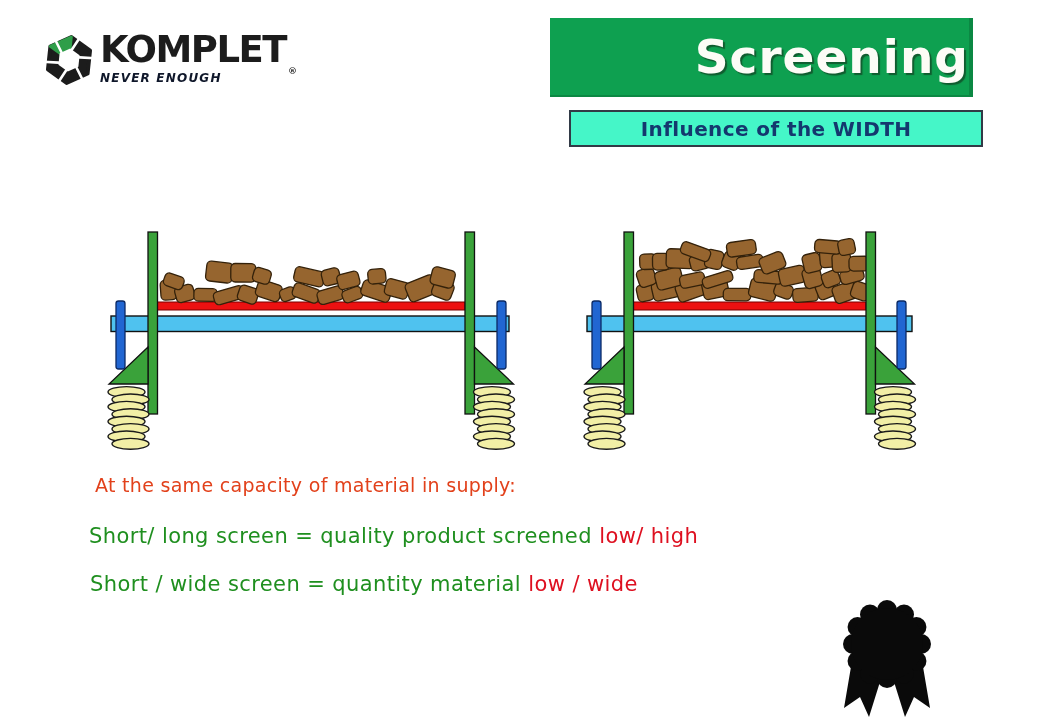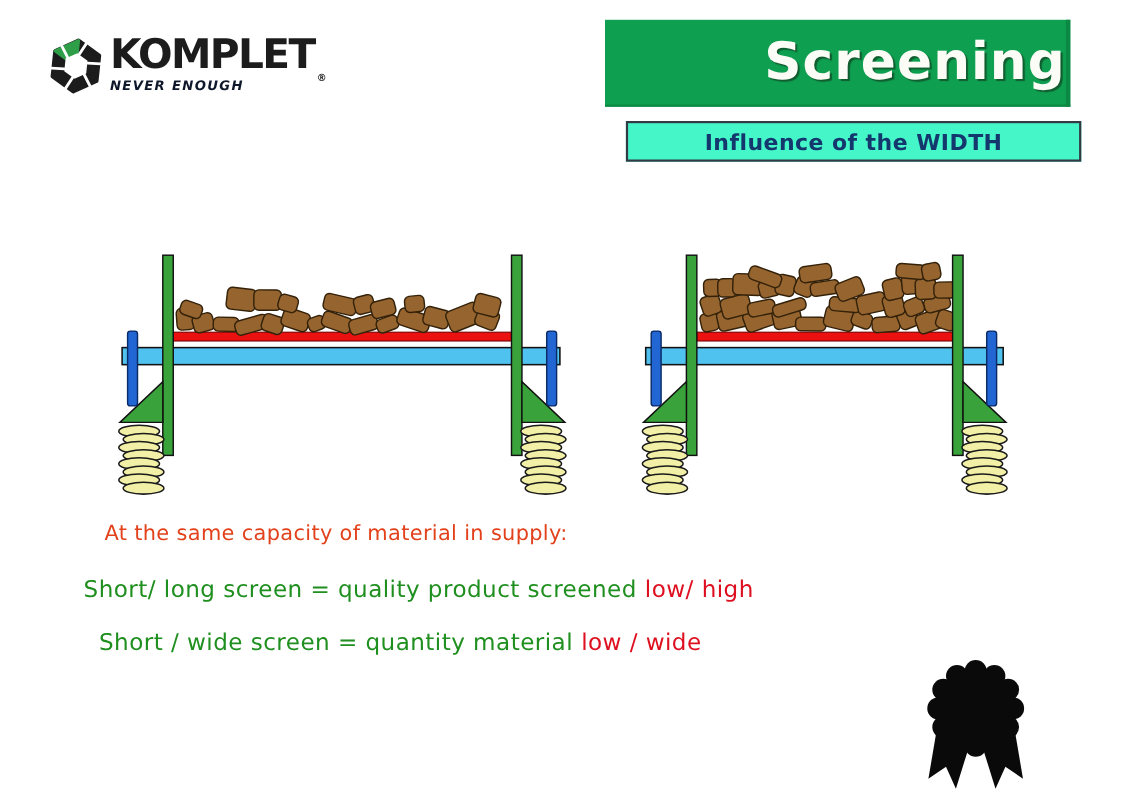--- a/index.html
+++ b/index.html
@@ -34,21 +34,21 @@
     display:flex;align-items:center;justify-content:center;margin-left:11px;
   }
   #subtitle-banner span{font-size:20px;font-weight:bold;color:var(--subtitle_navy);letter-spacing:.4px}
 
   
   #diagram-layer{left:0;top:0;width:1040px;height:720px}
 
   
   .statement{white-space:nowrap;font-weight:normal}
   #intro-line{left:95px;top:474px;font-size:19px;letter-spacing:.3px;color:var(--intro_orange)}
-  #line2{left:76px;top:524px;font-size:21px;letter-spacing:.4px}
+  #line2{left:89px;top:524px;font-size:21px;letter-spacing:.4px}
   #line3{left:90px;top:572px;font-size:21px;letter-spacing:.4px}
   .part-green{color:var(--statement_green)}
   .part-red{color:var(--statement_red);margin-left:.35em}
 </style>
 </head>
 <body>
 
 <div class="abs" id="logo">
   <svg id="logo-icon" width="52" height="54" viewBox="-28 -28 56 56">
     <g transform="rotate(6)">

